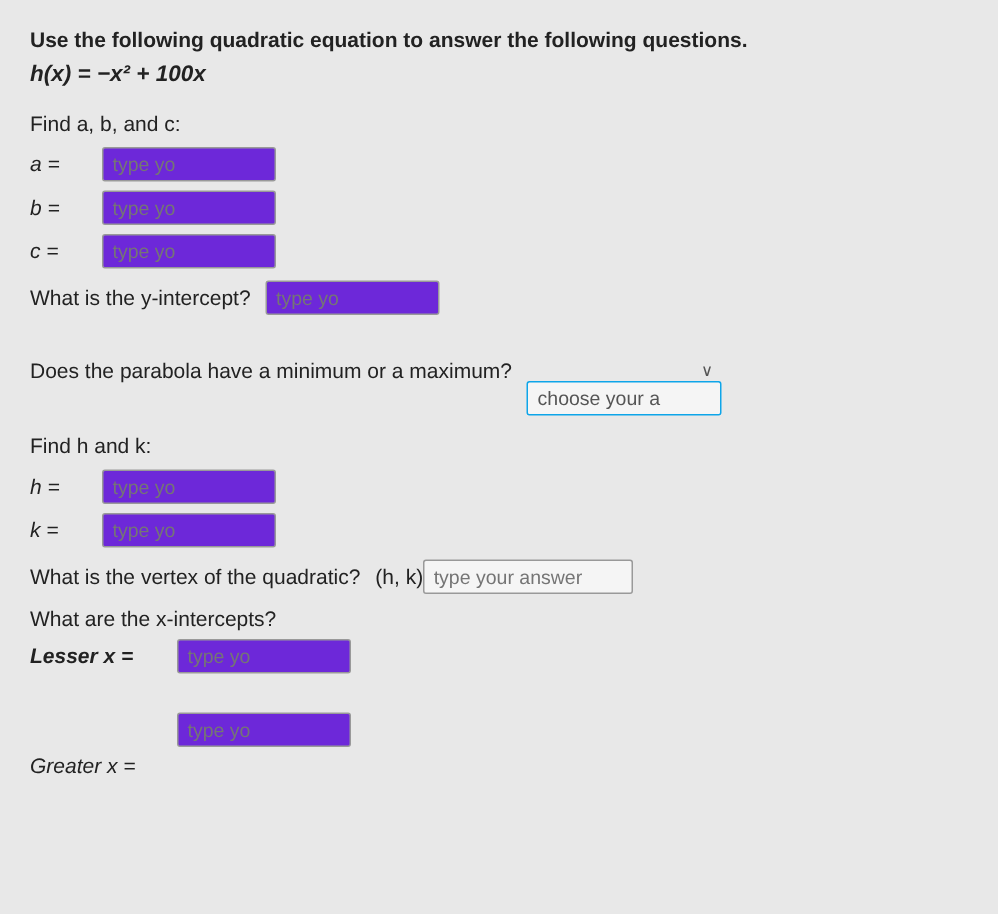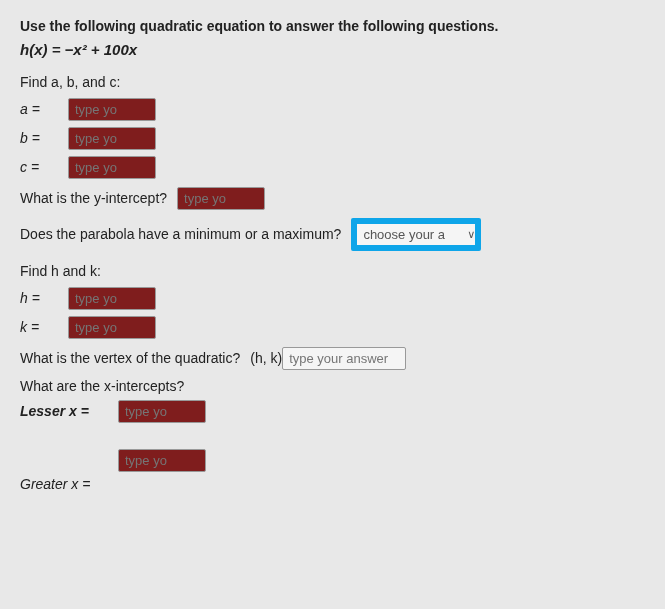--- a/index.html
+++ b/index.html
@@ -43,53 +43,54 @@
     }
 
     .field-label {
       min-width: 40px;
       font-style: italic;
       font-size: 14px;
     }
 
     .text-input {
       border: 1px solid #999;
-      background: #7f1d1d;
+      background: #6d28d9;
       padding: 3px 6px;
       font-size: 13px;
-      width: 88px;
+      width: 116px;
       color: #aaa;
       border-radius: 2px;
     }
 
     .question-row {
       display: flex;
       align-items: center;
       margin: 8px 0;
       gap: 10px;
       flex-wrap: wrap;
     }
 
     .question-text {
       font-size: 14px;
     }
 
     .dropdown-select {
-      border: 6px solid #0ea5e9;
+      border: 1px solid #0ea5e9;
       background: #f5f5f5;
       padding: 3px 6px;
       font-size: 13px;
       color: #555;
       border-radius: 2px;
       appearance: none;
       -webkit-appearance: none;
       cursor: pointer;
       min-width: 130px;
       padding-right: 24px;
       position: relative;
+      margin-top: 36px;
     }
 
     .dropdown-wrapper {
       position: relative;
       display: inline-block;
     }
 
     .dropdown-wrapper::after {
       content: '∨';
       position: absolute;
@@ -114,21 +115,21 @@
 
     .intercepts-label {
       margin: 8px 0 6px 0;
     }
 
     .answer-input {
       border: 1px solid #999;
       background: #f5f5f5;
       padding: 3px 6px;
       font-size: 13px;
-      width: 124px;
+      width: 140px;
       color: #aaa;
       border-radius: 2px;
     }
   </style>
 </head>
 <body>
 
 <div class="instructions">
   <div>Use the following quadratic equation to answer the following questions.</div>
   <div class="equation">h(x) = −x² + 100x</div>

